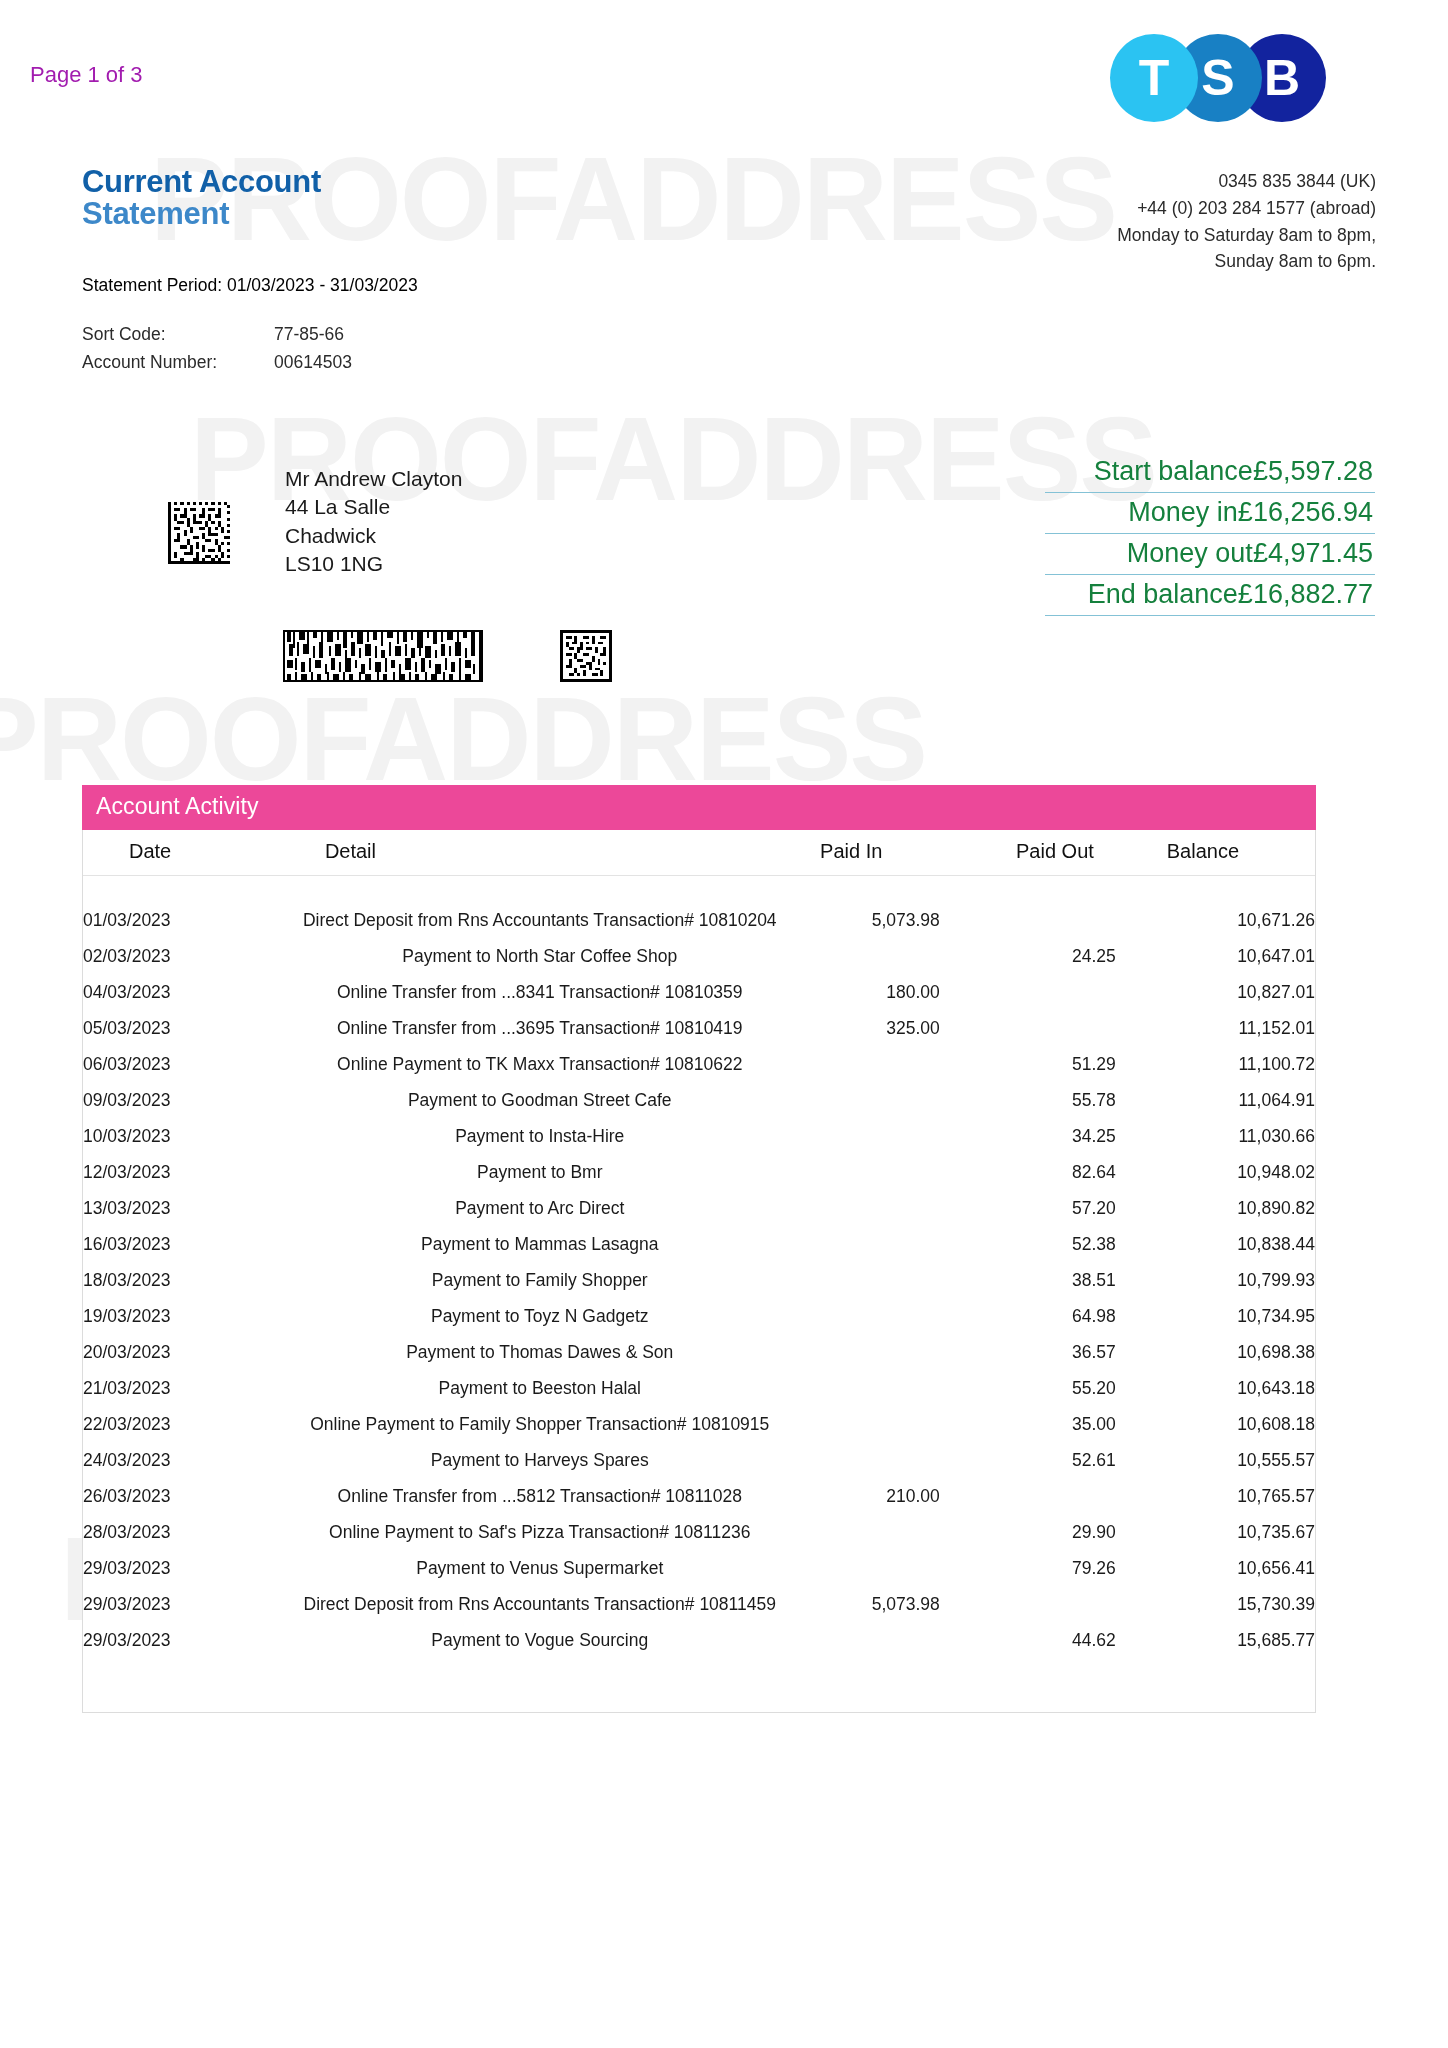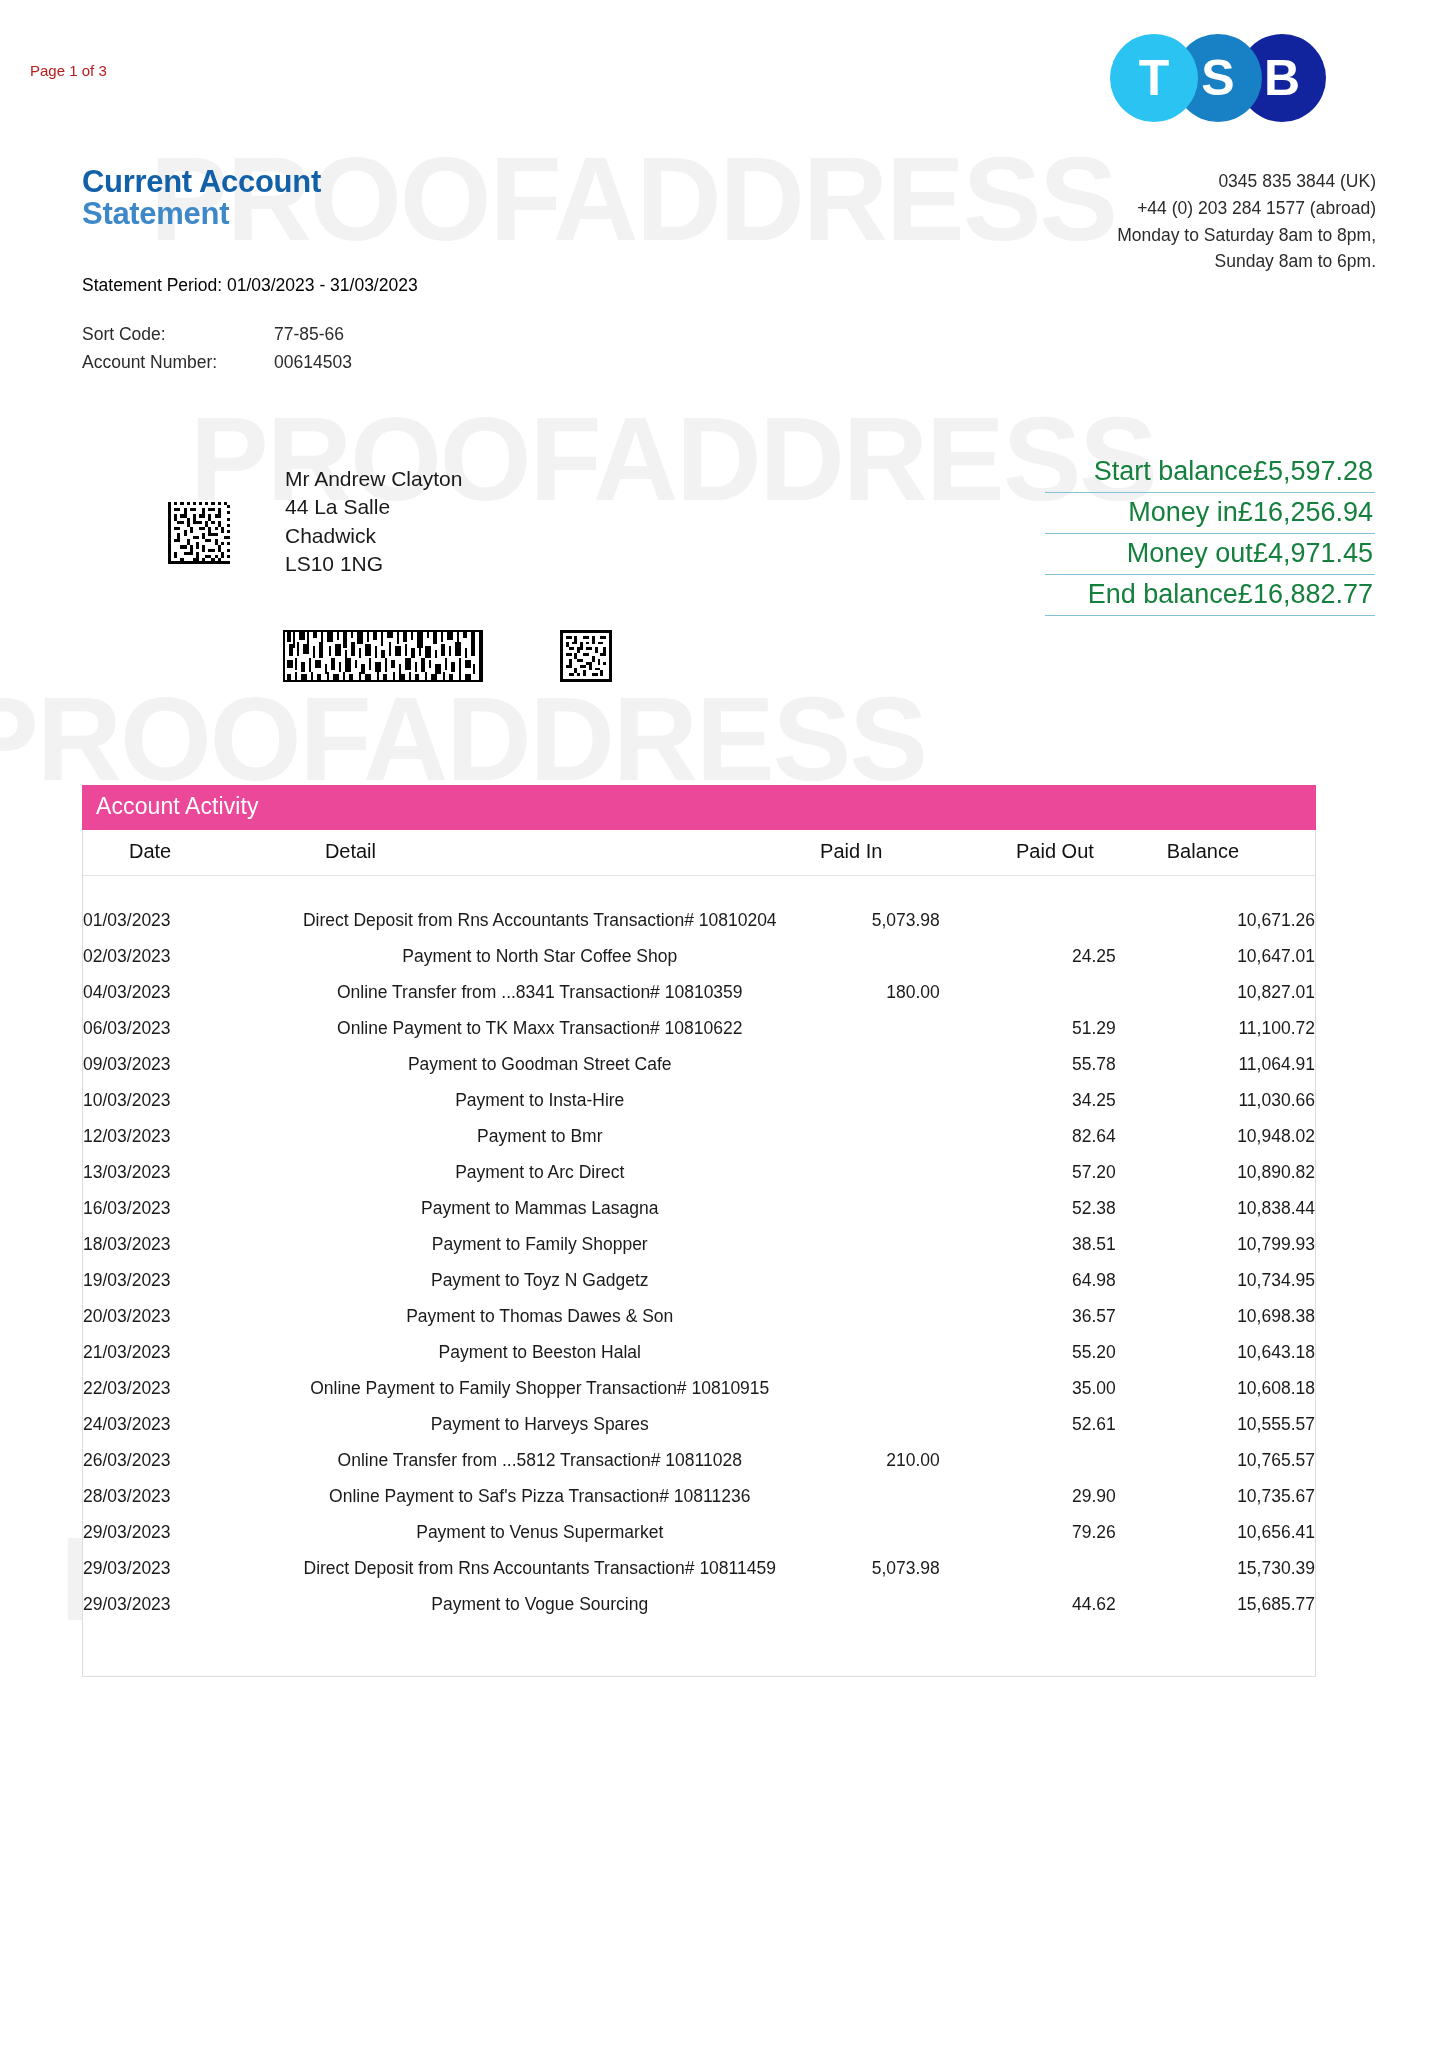--- a/index.html
+++ b/index.html
@@ -48,22 +48,22 @@
   .content {
     position: relative;
     z-index: 2;
   }
 
   
   .page-num {
     position: absolute;
     top: 62px;
     left: 30px;
-    font-size: 15px;
-    color: #b91c1c;
+    font-size: 22px;
+    color: #a21caf;
   }
 
   .logo {
     position: absolute;
     top: 34px;
     left: 1110px;
     width: 216px;
     height: 88px;
   }
   .logo .circ {
@@ -578,20 +578,27 @@
                 <td class="c-bal">10,647.01</td>
               </tr>
               <tr>
                 <td class="c-date">04/03/2023</td>
                 <td class="c-detail">Online Transfer from ...8341 Transaction# 10810359</td>
                 <td class="c-in">180.00</td>
                 <td class="c-out"></td>
                 <td class="c-bal">10,827.01</td>
               </tr>
               <tr>
+                <td class="c-date">05/03/2023</td>
+                <td class="c-detail">Online Transfer from ...3695 Transaction# 10810419</td>
+                <td class="c-in">325.00</td>
+                <td class="c-out"></td>
+                <td class="c-bal">11,152.01</td>
+              </tr>
+              <tr>
                 <td class="c-date">06/03/2023</td>
                 <td class="c-detail">Online Payment to TK Maxx Transaction# 10810622</td>
                 <td class="c-in"></td>
                 <td class="c-out">51.29</td>
                 <td class="c-bal">11,100.72</td>
               </tr>
               <tr>
                 <td class="c-date">09/03/2023</td>
                 <td class="c-detail">Payment to Goodman Street Cafe</td>
                 <td class="c-in"></td>

